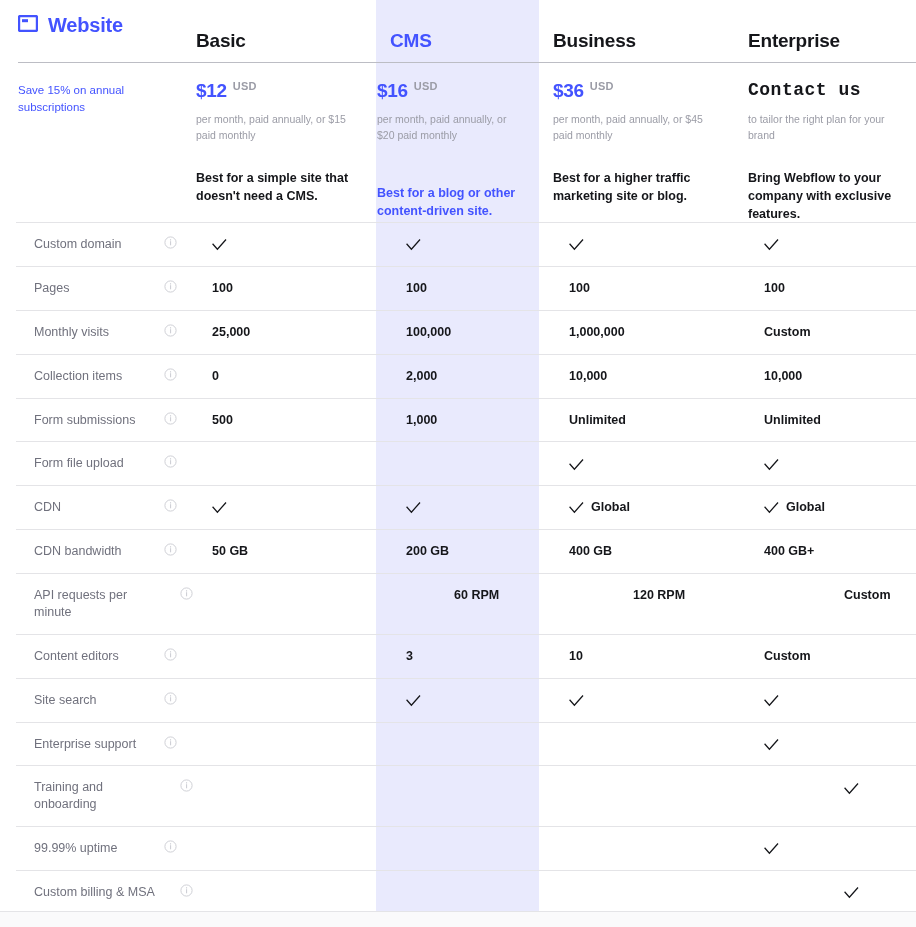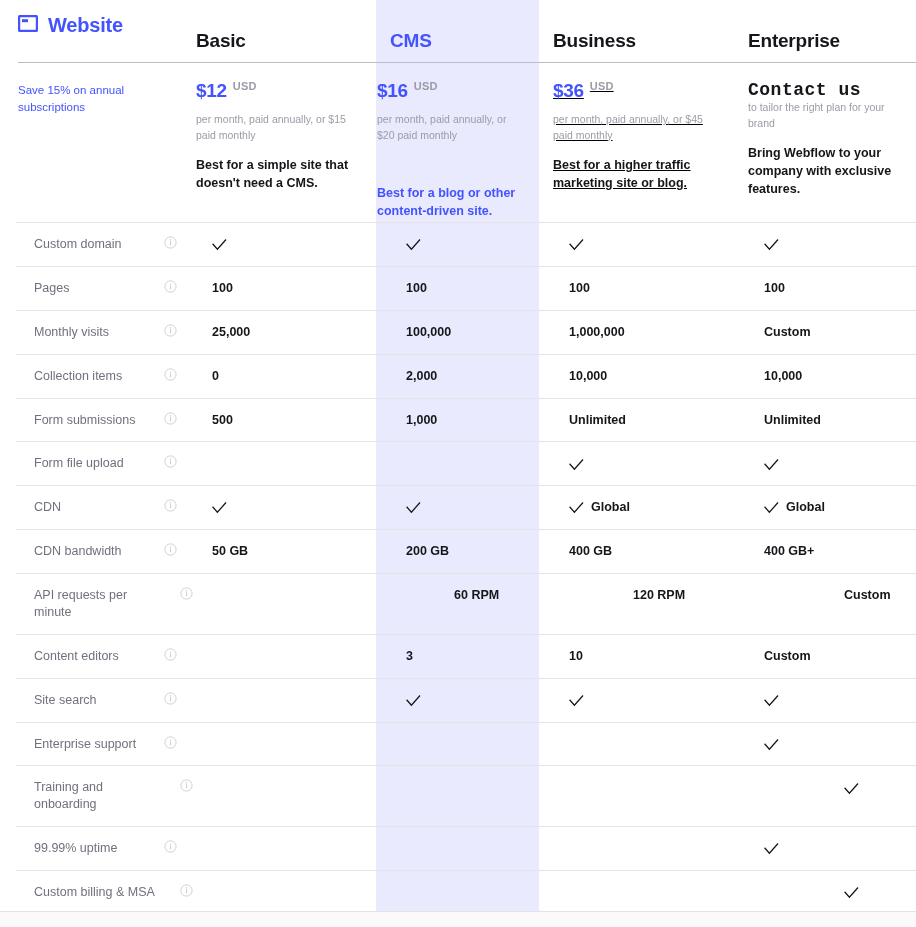--- a/index.html
+++ b/index.html
@@ -105,21 +105,21 @@
   .save-note {
     color: #4353FF;
     font-size: 11.5px;
     line-height: 1.45;
     max-width: 112px;
   }
 
   .price-cell { padding: 18px 22px 0 0; }
   .price-cell.basic { padding-left: 6px; }
   .price-cell.cms { padding-left: 1px; }
-  .price-cell.business { padding-left: 14px; text-decoration: underline; }
+  .price-cell.business { padding-left: 14px; }
   .price-cell.enterprise { padding-left: 14px; padding-right: 12px; }
 
   .price-line {
     display: flex;
     align-items: flex-start;
     gap: 6px;
     margin-bottom: 10px;
   }
   .price-amount {
     color: #4353FF;
@@ -132,26 +132,27 @@
     font-size: 11px;
     font-weight: bold;
     letter-spacing: 0.2px;
   }
   .contact-cta {
     font-family: "Liberation Mono", monospace;
     font-size: 18px;
     font-weight: bold;
     color: #15161A;
     letter-spacing: 0.5px;
+    margin-bottom: 12px;
   }
   .price-terms {
     color: #9B9CA6;
     font-size: 10.5px;
     line-height: 1.5;
-    margin-bottom: 12px;
+    margin-bottom: 25px;
     max-width: 158px;
   }
   .price-terms.wide { max-width: 170px; }
   .price-blurb {
     color: #15161A;
     font-size: 12.5px;
     font-weight: bold;
     line-height: 1.45;
     max-width: 158px;
   }

